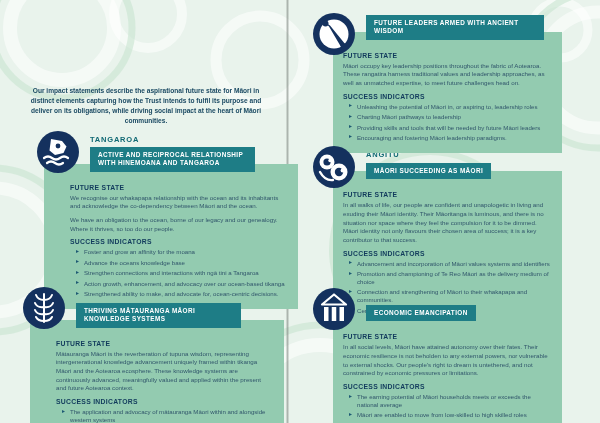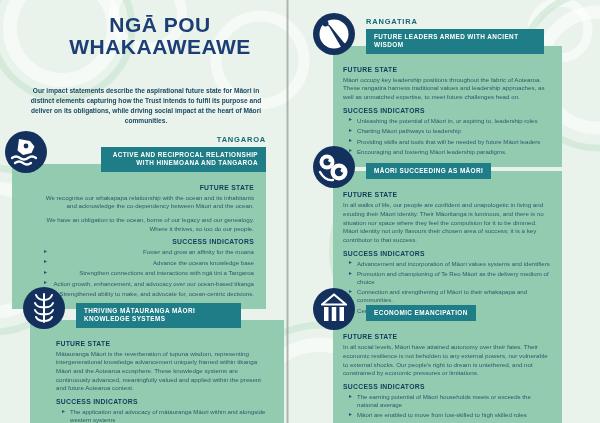--- a/index.html
+++ b/index.html
@@ -31,21 +31,21 @@
     margin-top:3px; color:#4d7f9b; font-size:10.5px; font-weight:normal;
     letter-spacing:2px;
   }
   #intro {
     position:absolute; left:30px; top:86px; width:232px; text-align:center;
     color:#1b4a63; font-size:6.6px; font-weight:bold; line-height:1.5;
   }
 
   
   .pou { position:absolute; }
-  #sec-tangaroa   { left:4px;  top:130px; width:262px;text-align:right; }
+  #sec-tangaroa   { left:36px;  top:130px; width:262px; }
   #sec-matauranga { left:22px;  top:286px; width:262px; }
   #sec-rangatira  { left:312px; top:12px;  width:250px; }
   #sec-angitu     { left:312px; top:145px; width:250px; }
   #sec-ohanga     { left:312px; top:287px; width:250px; }
 
   .pou-icon { position:absolute; left:0; top:0; width:44px; height:44px; z-index:3; }
   .pou-label {
     margin-left:54px; padding-top:5px;
     color:#0f6873; font-size:7.5px; font-weight:bold; letter-spacing:.8px;
   }
@@ -108,21 +108,20 @@
       <circle cx="320" cy="415" r="90" stroke-width="7"></circle>
       <circle cx="430" cy="250" r="98" stroke-width="6"></circle>
     </g>
   </svg>
 
   <div id="fold"></div>
 
   <div>
 
     <div id="title-block">
-      <div id="doc-title">NGĀ POU WHAKAAWEAWE</div>
     </div>
 
     <p id="intro">Our impact statements describe the aspirational future state for Māori in distinct elements capturing how the Trust intends to fulfil its purpose and deliver on its obligations, while driving social impact at the heart of Māori communities.</p>
 
     <section class="pou pou--left" id="sec-tangaroa">
       <svg class="pou-icon" viewBox="0 0 44 44">
         <circle cx="22" cy="22" r="21" fill="#14315e"></circle>
         <path fill="#ffffff" d="M15 9 l11 2 4.5 5.5 -3 6.5 -8.5 2 -5.5 -4.5 z"></path>
         <circle cx="22" cy="16" r="2.4" fill="#14315e"></circle>
         <g stroke="#ffffff" stroke-width="2.2" fill="none" stroke-linecap="round">
@@ -179,21 +178,20 @@
   <div>
 
     <section class="pou pou--right" id="sec-rangatira">
       <svg class="pou-icon" viewBox="0 0 44 44">
         <circle cx="22" cy="22" r="21" fill="#14315e"></circle>
         <circle cx="22" cy="22" r="14.5" fill="#ffffff"></circle>
         <path fill="#14315e" d="M12.5 10 l5.5 3.5 15.5 19 -4 3.2 -12.5 -21.2 z"></path>
         <circle cx="13.5" cy="11.5" r="3" fill="#14315e"></circle>
         <circle cx="31" cy="33.5" r="2.4" fill="#14315e"></circle>
       </svg>
-      <div class="pou-label">RANGATIRA</div>
       <div class="pou-banner">FUTURE LEADERS ARMED WITH ANCIENT WISDOM</div>
       <div class="pou-card">
         <h4 class="card-h">FUTURE STATE</h4>
         <p class="card-p">Māori occupy key leadership positions throughout the fabric of Aotearoa. These rangatira harness traditional values and leadership approaches, as well as unmatched expertise, to meet future challenges head on.</p>
         <h4 class="card-h">SUCCESS INDICATORS</h4>
         <ul class="si">
           <li>Unleashing the potential of Māori in, or aspiring to, leadership roles</li>
           <li>Charting Māori pathways to leadership</li>
           <li>Providing skills and tools that will be needed by future Māori leaders</li>
           <li>Encouraging and fostering Māori leadership paradigms.</li>

